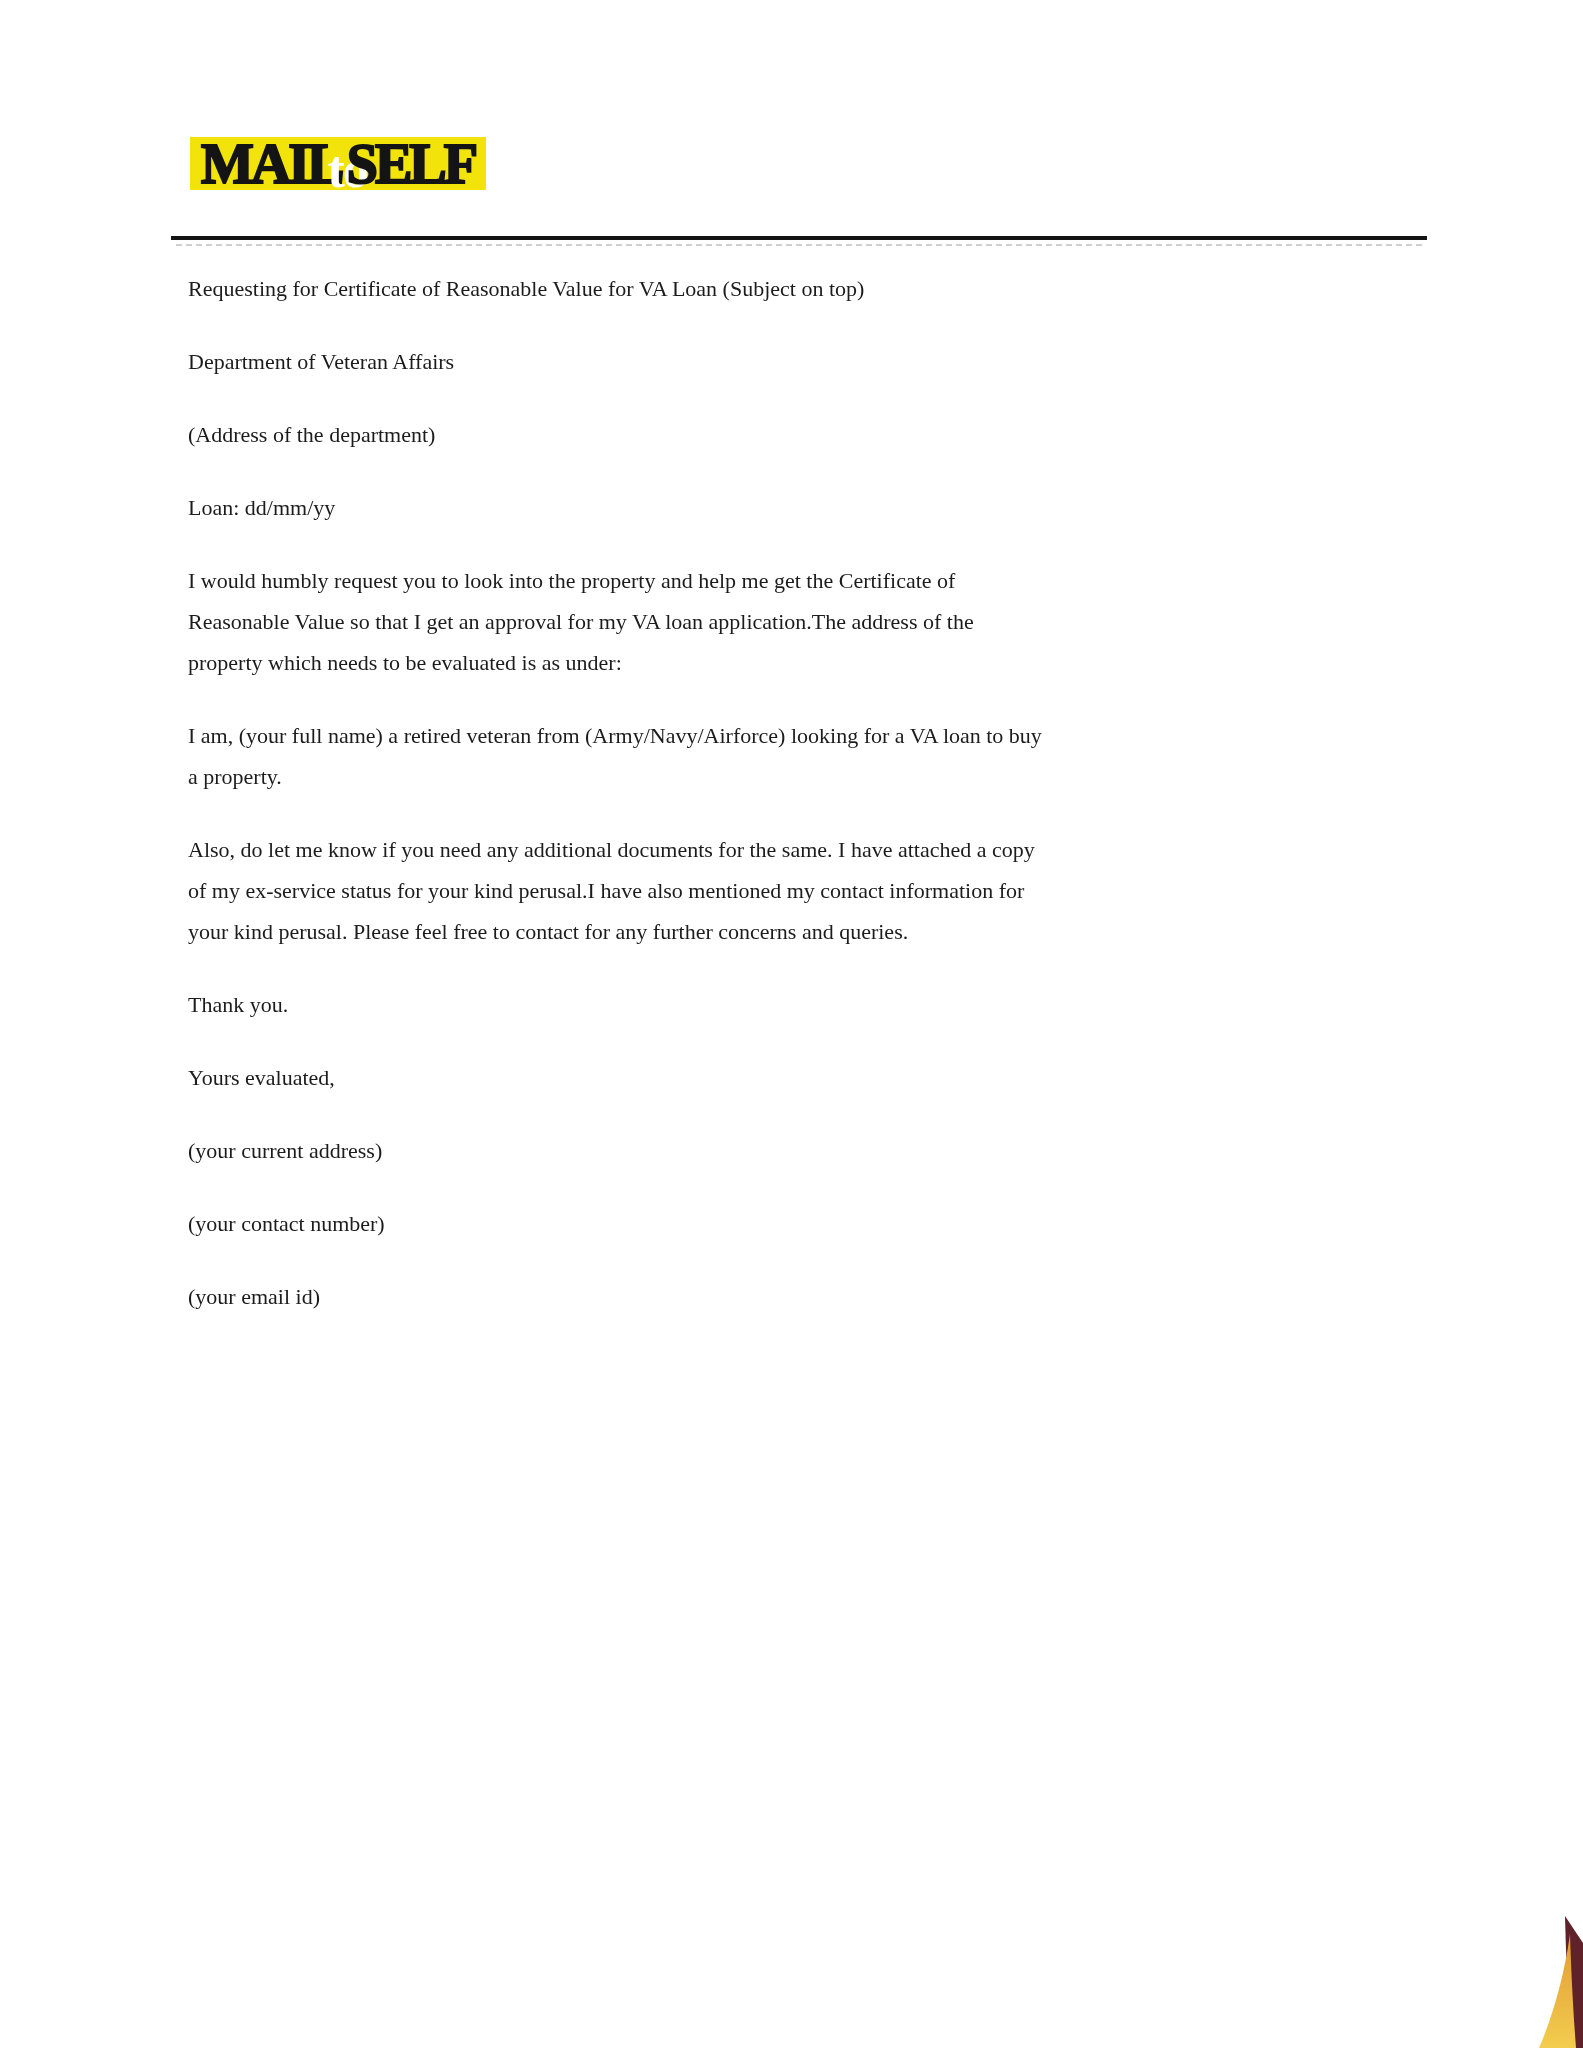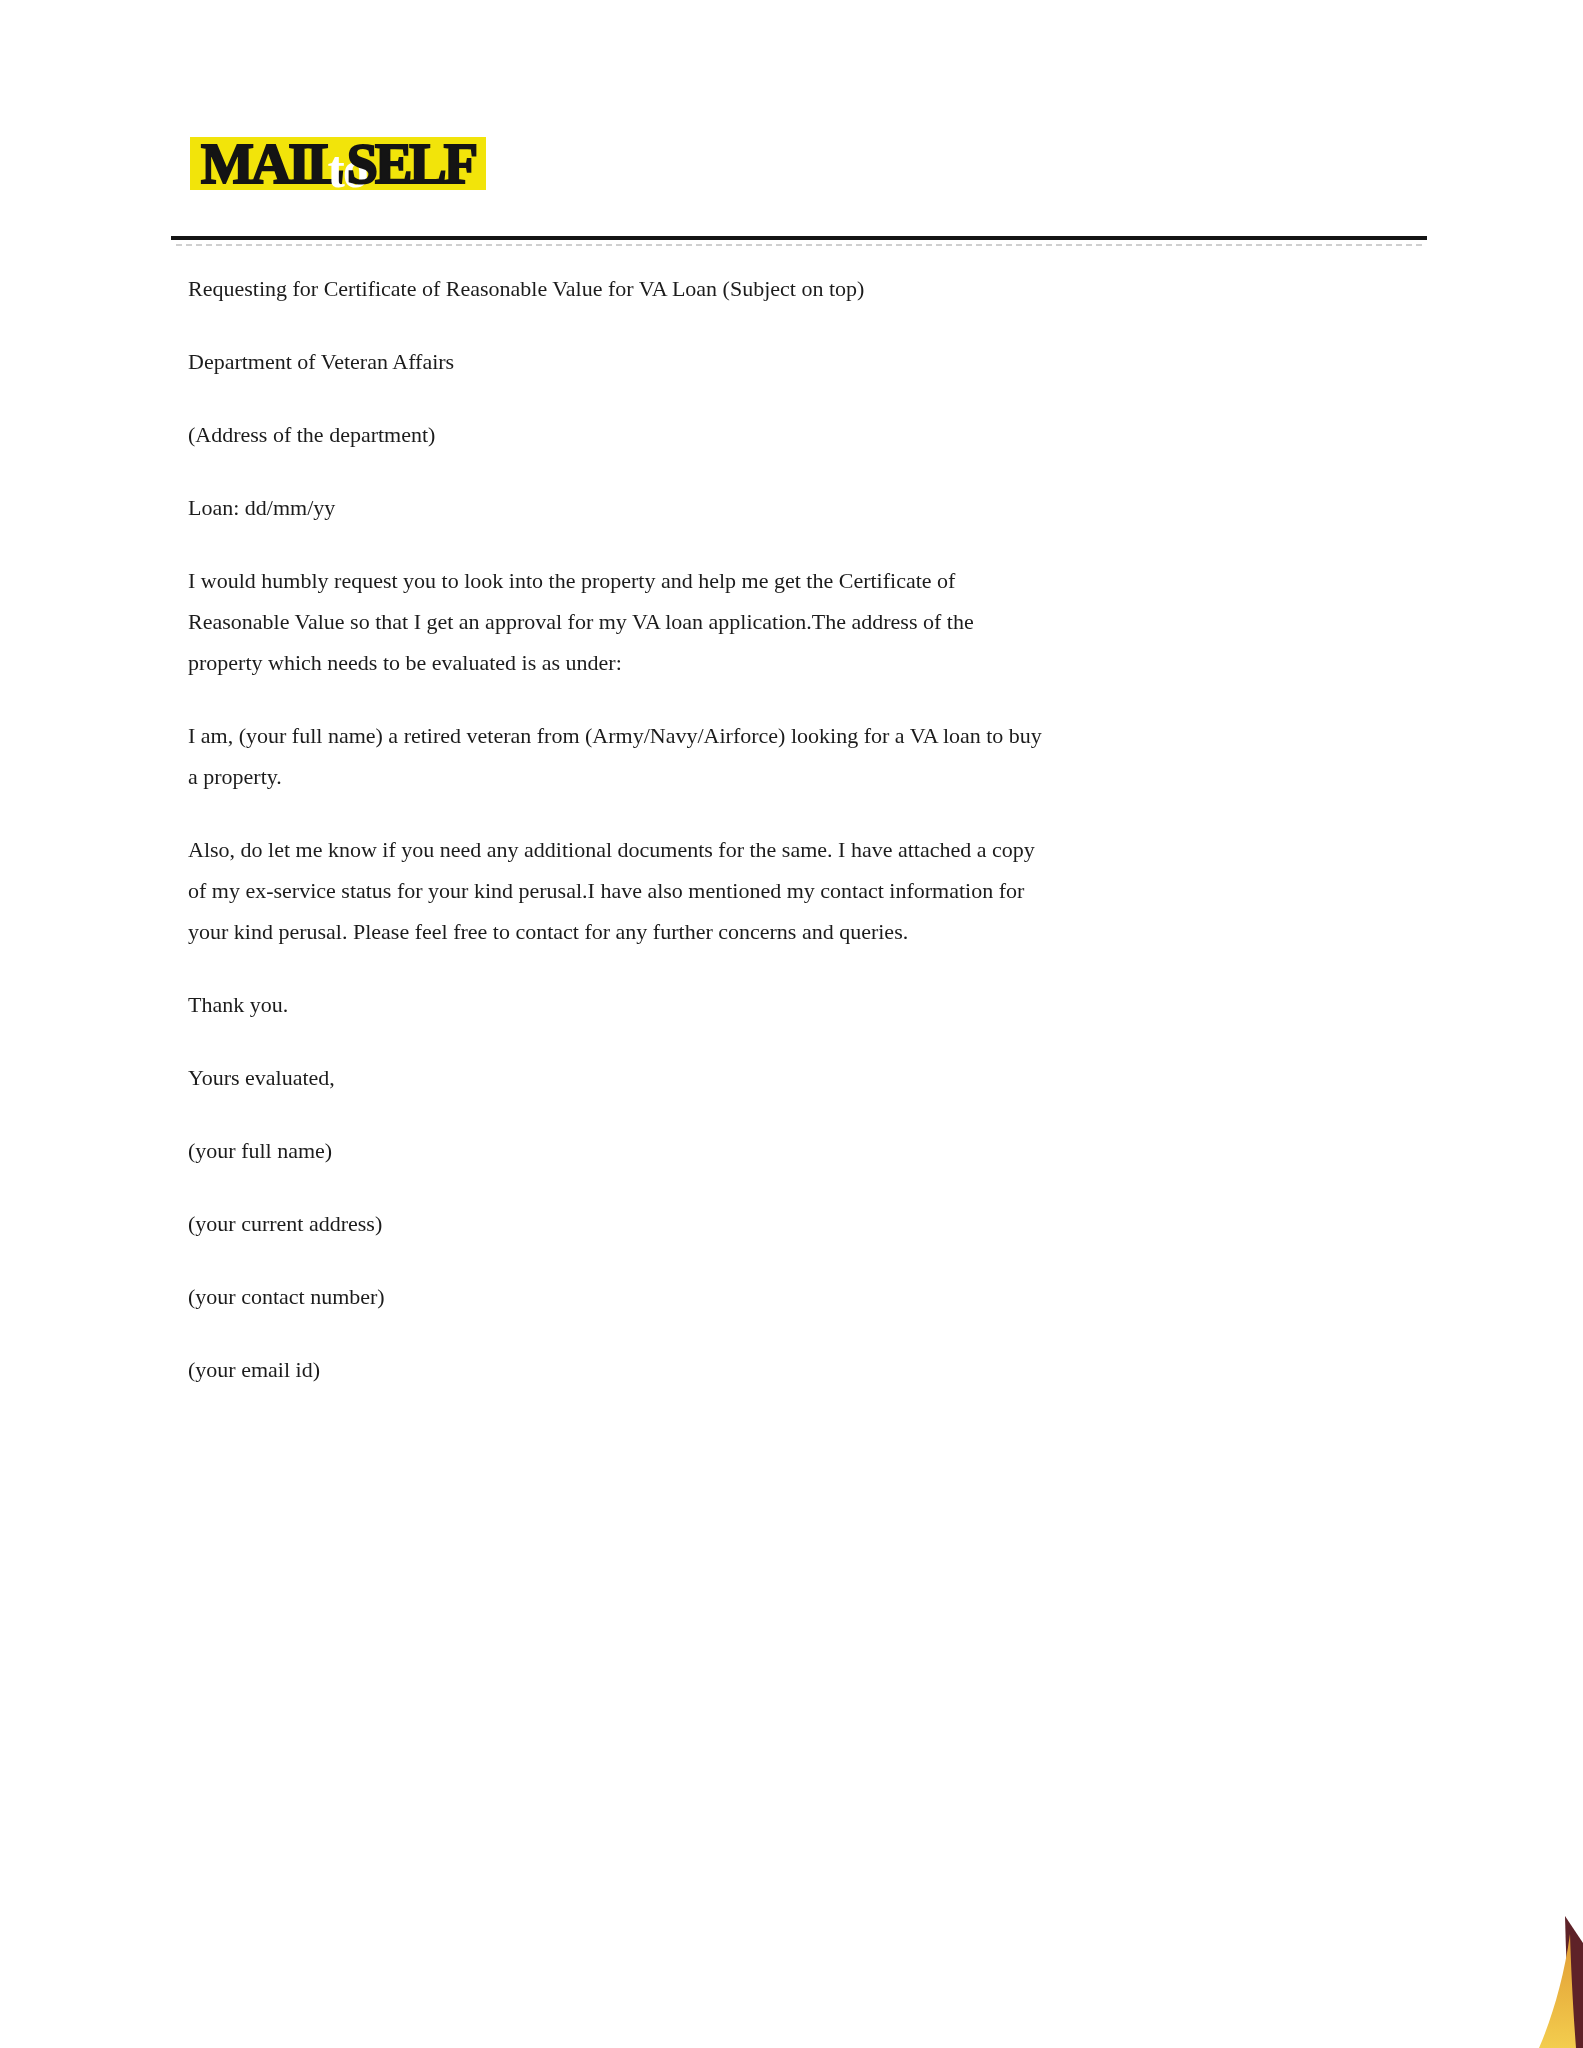--- a/index.html
+++ b/index.html
@@ -116,21 +116,20 @@
     <p class="para">I would humbly request you to look into the property and help me get the Certificate of
 Reasonable Value so that I get an approval for my VA loan application.The address of the
 property which needs to be evaluated is as under:</p>
     <p class="para">I am, (your full name) a retired veteran from (Army/Navy/Airforce) looking for a VA loan to buy
 a property.</p>
     <p class="para">Also, do let me know if you need any additional documents for the same. I have attached a copy
 of my ex-service status for your kind perusal.I have also mentioned my contact information for
 your kind perusal. Please feel free to contact for any further concerns and queries.</p>
     <p class="para">Thank you.</p>
     <p class="para">Yours evaluated,</p>
-    <p class="para">(your full name)</p>
     <p class="para">(your current address)</p>
     <p class="para">(your contact number)</p>
     <p class="para">(your email id)</p>
   </div>
 
   <svg class="corner-svg" viewBox="0 0 95 145" aria-hidden="true">
     <defs>
       <linearGradient id="cornerGold" x1="0" y1="0" x2="0" y2="1">
         <stop offset="0" stop-color="#E09A33"></stop>
         <stop offset="1" stop-color="#F3CD4E"></stop>

